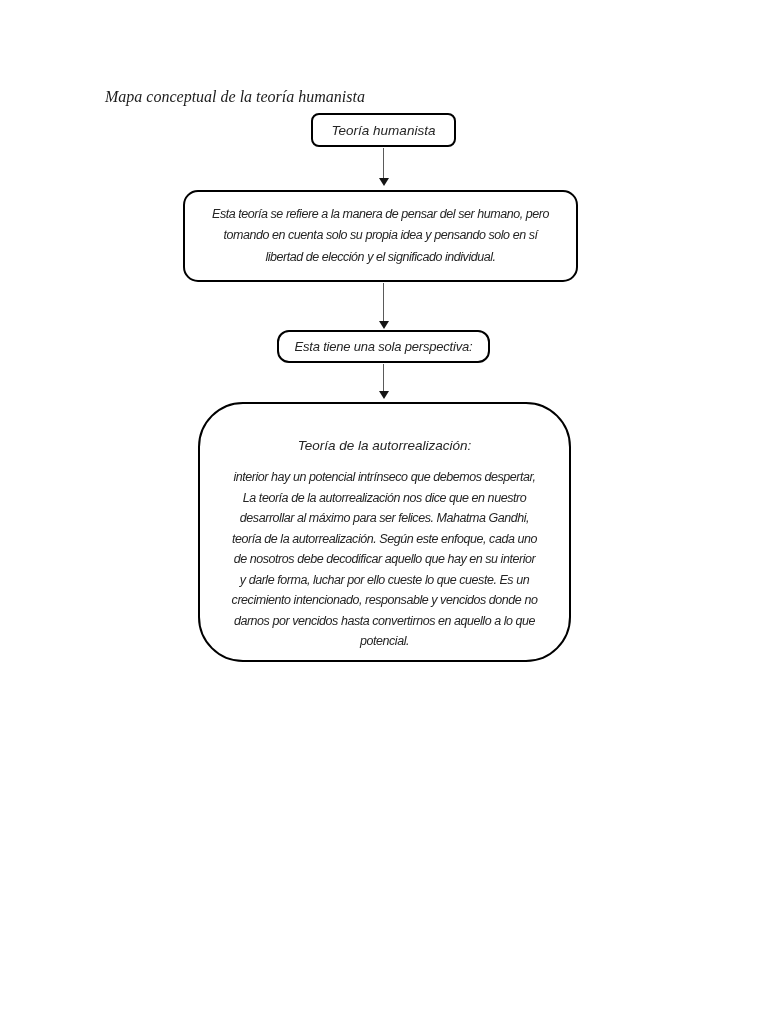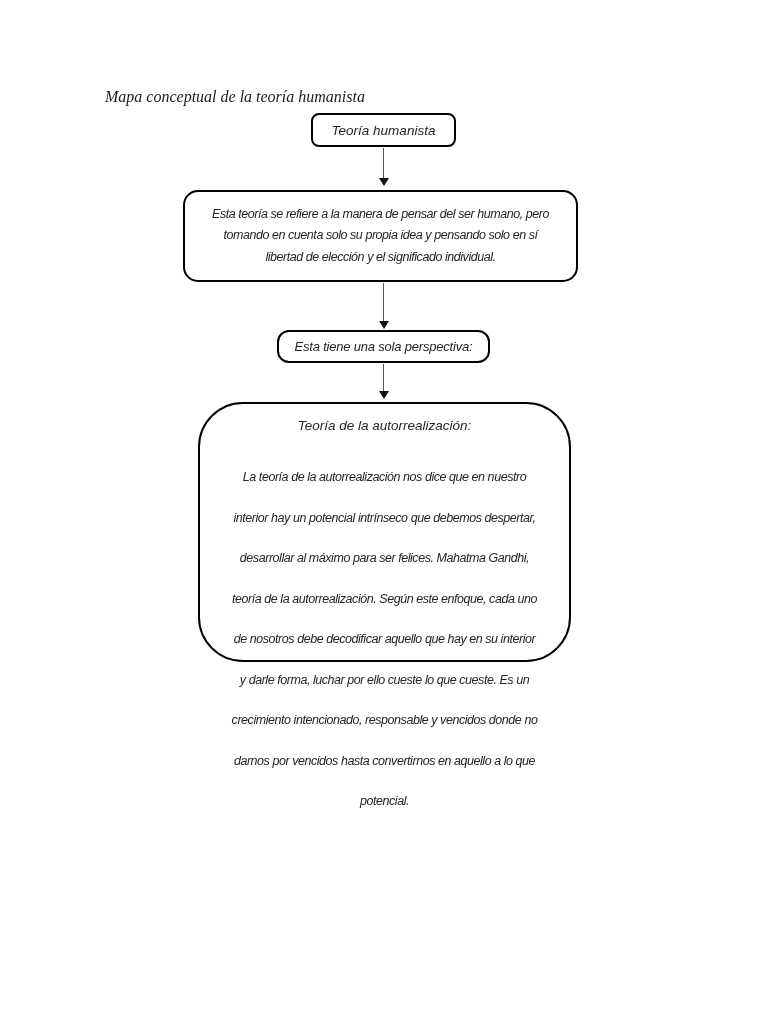--- a/index.html
+++ b/index.html
@@ -62,22 +62,21 @@
     font-size: 13px;
     letter-spacing: -0.2px;
   }
   .node-selfact {
     left: 198px;
     top: 402px;
     width: 373px;
     height: 260px;
     border-radius: 45px;
     justify-content: flex-start;
-    padding-top: 13px;
-    gap: 20px;
+    padding-top: 33px;
   }
   .node-heading {
     font-size: 13.5px;
     line-height: 18px;
     margin-bottom: 12px;
     white-space: nowrap;
   }
   .textline {
     font-size: 12.5px;
     letter-spacing: -0.45px;
@@ -147,22 +146,22 @@
     <span>Esta tiene una sola perspectiva:</span>
   </div>
 
   <div class="flow-arrow arrow-3">
     <div class="arrow-line"></div>
     <div class="arrow-head"></div>
   </div>
 
   <div class="node node-selfact">
     <div class="node-heading">Teoría de la autorrealización:</div>
+    <div class="textline">interior hay un potencial intrínseco que debemos despertar,</div>
     <div class="textline">La teoría de la autorrealización nos dice que en nuestro</div>
-    <div class="textline">interior hay un potencial intrínseco que debemos despertar,</div>
     <div class="textline">desarrollar al máximo para ser felices. Mahatma Gandhi,</div>
     <div class="textline">teoría de la autorrealización. Según este enfoque, cada uno</div>
     <div class="textline">de nosotros debe decodificar aquello que hay en su interior</div>
     <div class="textline">y darle forma, luchar por ello cueste lo que cueste. Es un</div>
     <div class="textline">crecimiento intencionado, responsable y vencidos donde no</div>
     <div class="textline">darnos por vencidos hasta convertirnos en aquello a lo que</div>
     <div class="textline">potencial.</div>
   </div>
 
 </div>

